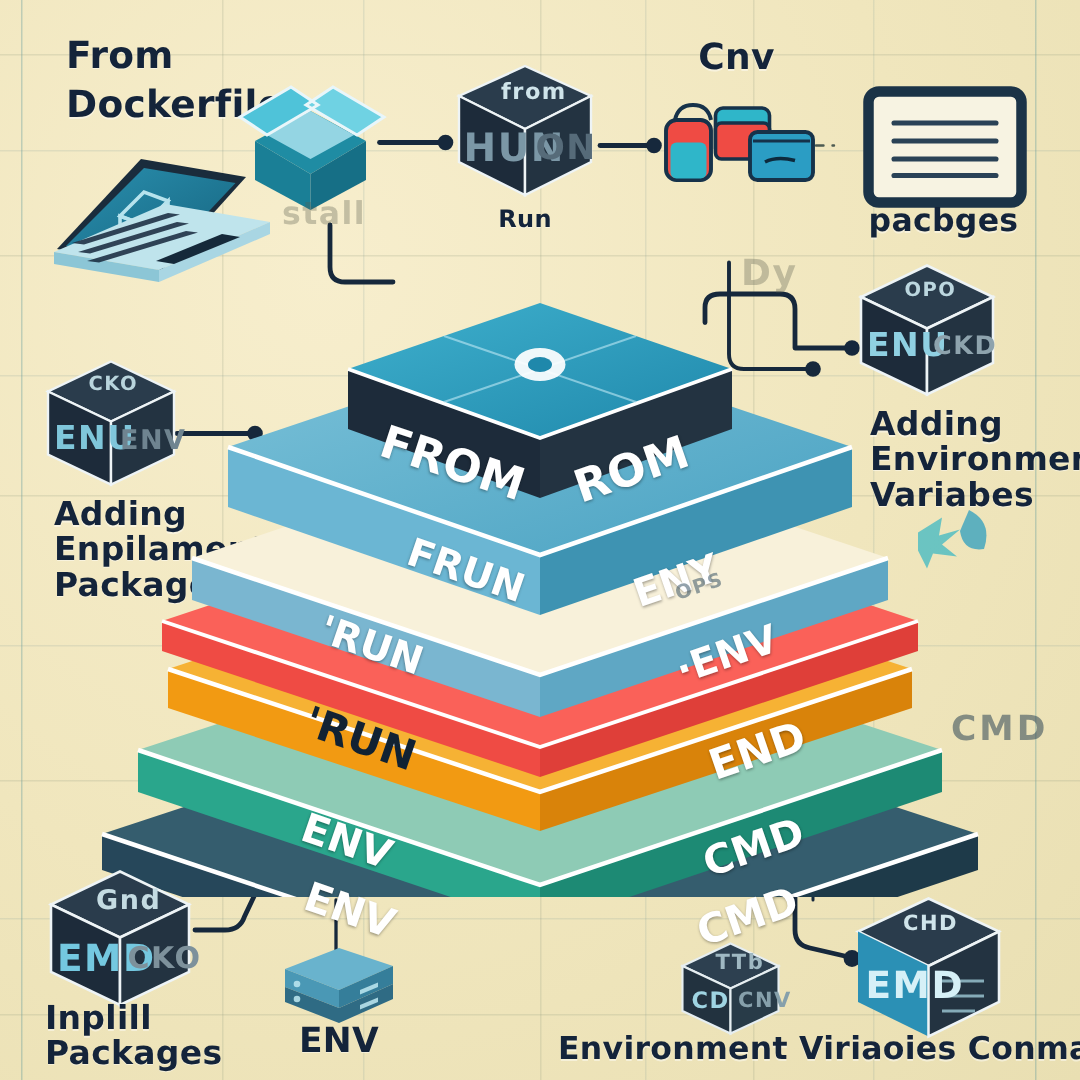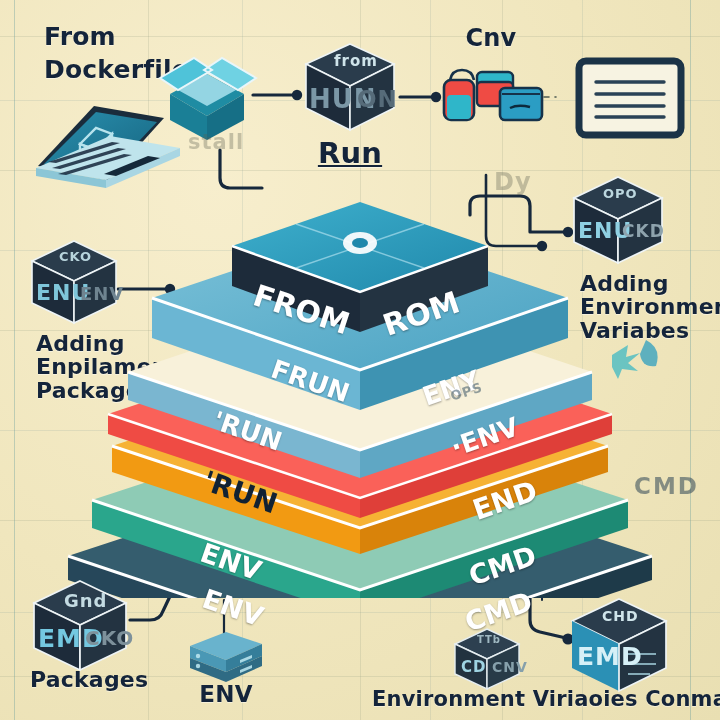--- a/index.html
+++ b/index.html
@@ -170,21 +170,21 @@
   <div style="position:absolute;left:300px;top:40px;width:100px;height:96px;">
     <svg viewBox="0 0 100 96" width="100" height="96">
       <path d="M50,4 L94,24 L50,46 L6,24 Z" fill="#2a3c4c" stroke="#eef4f6" stroke-width="1.6"></path>
       <path d="M6,24 L50,46 L50,90 L6,68 Z" fill="#1d2b3a" stroke="#eef4f6" stroke-width="1.6"></path>
       <path d="M50,46 L94,24 L94,68 L50,90 Z" fill="#233341" stroke="#eef4f6" stroke-width="1.6"></path>
     </svg>
     <div class="face-txt" style="left:34px;top:12px;font-size:15px;color:#cfe4ea;">from</div>
     <div class="face-txt" style="left:9px;top:44px;font-size:26px;color:#7b97a6;">HUN</div>
     <div class="face-txt" style="left:57px;top:46px;font-size:23px;color:#566b79;">ON</div>
   </div>
-  <div class="lbl center" style="left:350px;top:138px;font-size:29px;text-decoration:underline;">Run</div>
+  <div class="lbl center" style="left:350px;top:138px;font-size:16px;">Run</div>
 
   <div class="lbl center" style="left:491px;top:26px;font-size:24px;">Cnv</div>
   <div style="position:absolute;left:440px;top:62px;width:105px;height:66px;">
     <svg viewBox="0 0 105 66" width="105" height="66">
       <rect x="37" y="10" width="36" height="32" rx="5" fill="#2fb6c9" stroke="#16324a" stroke-width="2.4"></rect>
       <rect x="37" y="20" width="36" height="24" rx="4" fill="#ef4b44" stroke="#16324a" stroke-width="2.4"></rect>
       <rect x="4" y="18" width="30" height="40" rx="7" fill="#ef4b44" stroke="#16324a" stroke-width="2.6"></rect>
       <rect x="7" y="33" width="24" height="24" rx="4" fill="#2fb6c9"></rect>
       <path d="M10,18 q2,-10 12,-10 q10,0 12,10" fill="none" stroke="#16324a" stroke-width="2.6"></path>
       <rect x="60" y="26" width="42" height="32" rx="5" fill="#2b9dc4" stroke="#16324a" stroke-width="2.6"></rect>
@@ -197,20 +197,21 @@
     <svg viewBox="0 0 112 84" width="112" height="84">
       <rect x="5" y="5" width="102" height="74" rx="7" fill="#f7f3e2" stroke="#1b3347" stroke-width="7"></rect>
       <g stroke="#2a4256" stroke-width="3.4" stroke-linecap="round">
         <path d="M22,26 h68"></path>
           <path d="M22,38 h68"></path>
           <path d="M22,50 h68"></path>
           <path d="M22,61 h68"></path>
       </g>
     </svg>
   </div>
+  <div class="lbl center" style="left:629px;top:136px;font-size:21px;">pacbges</div>
 
   <div style="position:absolute;left:28px;top:238px;width:92px;height:90px;">
     <svg viewBox="0 0 92 90" width="92" height="90">
       <path d="M46,3 L88,23 L46,43 L4,23 Z" fill="#2a3c4c" stroke="#eef4f6" stroke-width="1.6"></path>
       <path d="M4,23 L46,43 L46,85 L4,65 Z" fill="#1d2b3a" stroke="#eef4f6" stroke-width="1.6"></path>
       <path d="M46,43 L88,23 L88,65 L46,85 Z" fill="#233341" stroke="#eef4f6" stroke-width="1.6"></path>
     </svg>
     <div class="face-txt" style="left:31px;top:11px;font-size:13px;color:#b8d4dc;">CKO</div>
     <div class="face-txt" style="left:8px;top:42px;font-size:22px;color:#7fc6da;">ENU</div>
     <div class="face-txt" style="left:52px;top:45px;font-size:18px;color:#6f8490;">ENV</div>
@@ -339,20 +340,21 @@
     <svg viewBox="0 0 100 96" width="100" height="96">
       <path d="M50,3 L96,25 L50,47 L4,25 Z" fill="#2a3c4c" stroke="#eef4f6" stroke-width="1.7"></path>
       <path d="M4,25 L50,47 L50,92 L4,70 Z" fill="#1d2b3a" stroke="#eef4f6" stroke-width="1.7"></path>
       <path d="M50,47 L96,25 L96,70 L50,92 Z" fill="#233341" stroke="#eef4f6" stroke-width="1.7"></path>
     </svg>
     <div class="face-txt" style="left:34px;top:12px;font-size:18px;color:#c4dbe2;">Gnd</div>
     <div class="face-txt" style="left:8px;top:46px;font-size:25px;color:#74c8e0;">EMD</div>
     <div class="face-txt" style="left:55px;top:48px;font-size:20px;color:#7d919b;">CKO</div>
   </div>
   <div class="lbl" style="left:30px;top:668px;font-size:22px;">
+    <div>Inplill</div>
     <div>Packages</div>
   </div>
 
   <div style="position:absolute;left:182px;top:630px;width:88px;height:56px;">
     <svg viewBox="0 0 88 56" width="88" height="56">
       <path d="M8,16 L44,2 L80,14 L44,30 Z" fill="#69b3cd"></path>
       <path d="M8,16 L44,30 L44,42 L8,28 Z" fill="#4a98b5"></path>
       <path d="M44,30 L80,14 L80,26 L44,42 Z" fill="#357e9a"></path>
       <path d="M8,28 L44,42 L80,26 L80,36 L44,52 L8,38 Z" fill="#2f6b84"></path>
       <g fill="#bfe9f2" opacity=".85">
@@ -364,21 +366,21 @@
     </svg>
   </div>
   <div class="lbl center" style="left:226px;top:682px;font-size:23px;">ENV</div>
 
   <div style="position:absolute;left:452px;top:626px;width:70px;height:66px;">
     <svg viewBox="0 0 70 66" width="70" height="66">
       <path d="M35,3 L67,18 L35,33 L3,18 Z" fill="#2d4050" stroke="#e6eef1" stroke-width="1.4"></path>
       <path d="M3,18 L35,33 L35,63 L3,48 Z" fill="#22323f" stroke="#e6eef1" stroke-width="1.4"></path>
       <path d="M35,33 L67,18 L67,48 L35,63 Z" fill="#283b48" stroke="#e6eef1" stroke-width="1.4"></path>
     </svg>
-    <div class="face-txt" style="left:25px;top:8px;font-size:10px;color:#9fb8c2;text-align:center;">TTb</div>
+    <div class="face-txt" style="left:25px;top:8px;font-size:14px;color:#9fb8c2;text-align:center;">TTb</div>
     <div class="face-txt" style="left:9px;top:32px;font-size:15px;color:#9fd4e2;">CD</div>
     <div class="face-txt" style="left:40px;top:33px;font-size:14px;color:#86a0ab;">CNV</div>
   </div>
 
   <div style="position:absolute;left:568px;top:596px;width:102px;height:100px;">
     <svg viewBox="0 0 102 100" width="102" height="100">
       <path d="M51,3 L98,25 L51,48 L4,25 Z" fill="#2a3c4c" stroke="#eef4f6" stroke-width="1.7"></path>
       <path d="M4,25 L51,48 L51,95 L4,72 Z" fill="#2b90b5"></path>
       <path d="M51,48 L98,25 L98,72 L51,95 Z" fill="#233341" stroke="#eef4f6" stroke-width="1.7"></path>
       <g stroke="#9ec9d6" stroke-width="2" opacity=".8">

